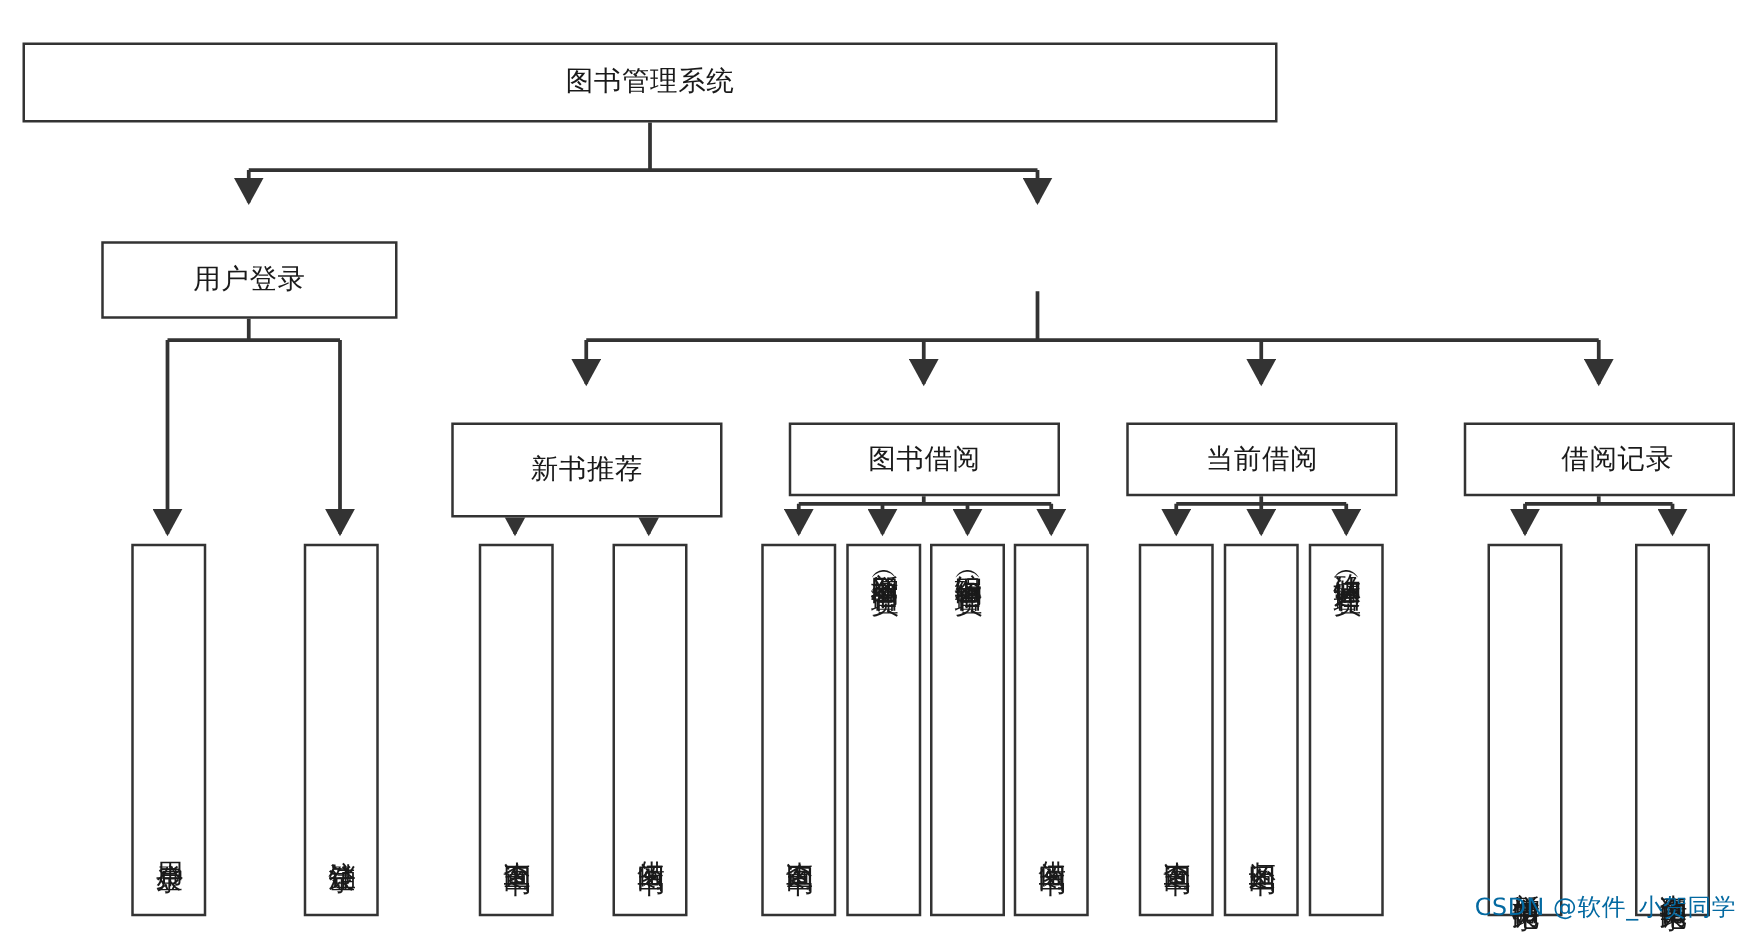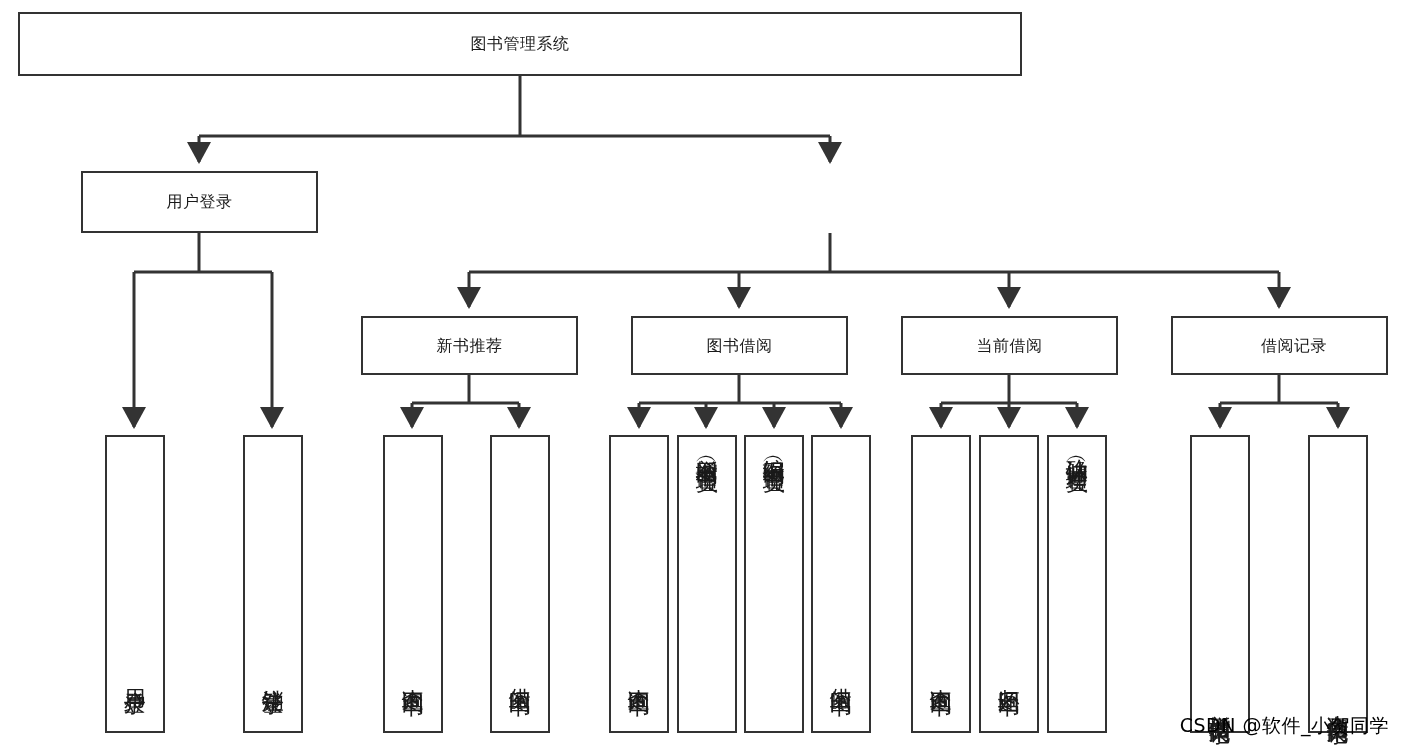--- a/index.html
+++ b/index.html
@@ -29,22 +29,23 @@
     box-sizing: border-box;
     border: 2px solid #333333;
     background: #ffffff;
     display: flex;
     align-items: center;
     justify-content: center;
     color: #1a1a1a;
     line-height: 1.25;
   }
   .node.horiz {
-    font-size: 16px;
+    font-size: 22px;
     letter-spacing: 0.5px;
+    margin-top: 22px;
   }
   .node.vert {
     writing-mode: vertical-rl;
     text-orientation: upright;
     font-size: 22px;
     letter-spacing: 2px;
     justify-content: flex-start;
     align-items: center;
     padding-top: 10px;
     padding-bottom: 10px;
@@ -59,21 +60,21 @@
   }
   .node-label {
     display: block;
     white-space: pre-wrap;
   }
   #watermark {
     position: absolute;
     right: 16px;
     bottom: 8px;
     font-size: 19px;
-    color: #000000;
+    color: #0369a1;
     letter-spacing: 0.5px;
     white-space: nowrap;
     user-select: none;
   }
 </style>
 </head>
 <body>
 
 <div id="canvas">
 
@@ -128,21 +129,21 @@
   </svg>
 
   <div class="node horiz" style="left:18px; top:12px; width:1004px; height:64px;">
     <span class="node-label">图书管理系统</span>
   </div>
 
   <div class="node horiz" style="left:81px; top:171px; width:237px; height:62px;">
     <span class="node-label">用户登录</span>
   </div>
 
-  <div class="node horiz" style="left:361px; top:316px; width:217px; height:59px;">
+  <div class="node horiz" style="left:361px; top:316px; width:217px; height:76px;">
     <span class="node-label">新书推荐</span>
   </div>
   <div class="node horiz" style="left:631px; top:316px; width:217px; height:59px;">
     <span class="node-label">图书借阅</span>
   </div>
   <div class="node horiz" style="left:901px; top:316px; width:217px; height:59px;">
     <span class="node-label">当前借阅</span>
   </div>
   <div class="node horiz" style="left:1171px; top:316px; width:217px; height:59px;padding-left:29px;">
     <span class="node-label">借阅记录</span>

